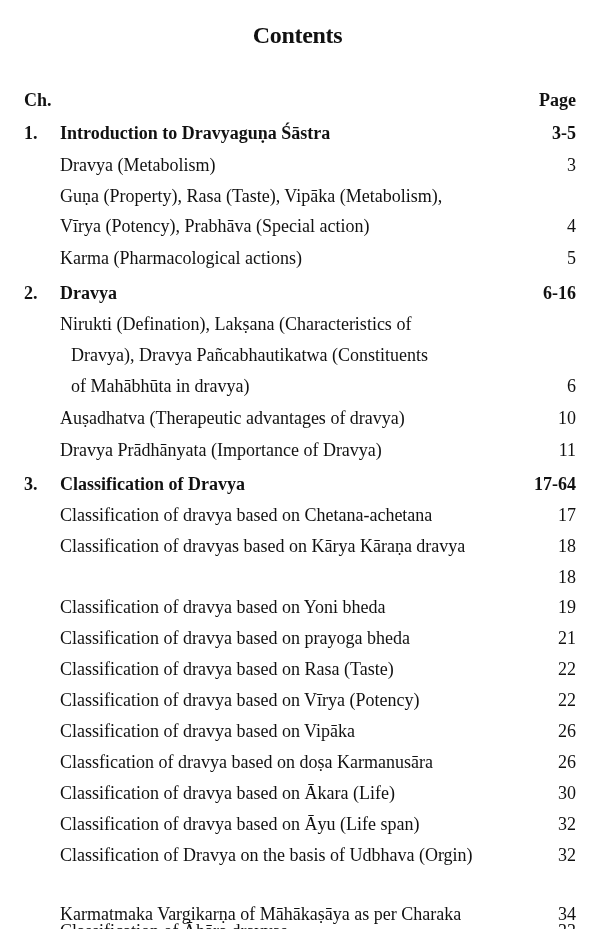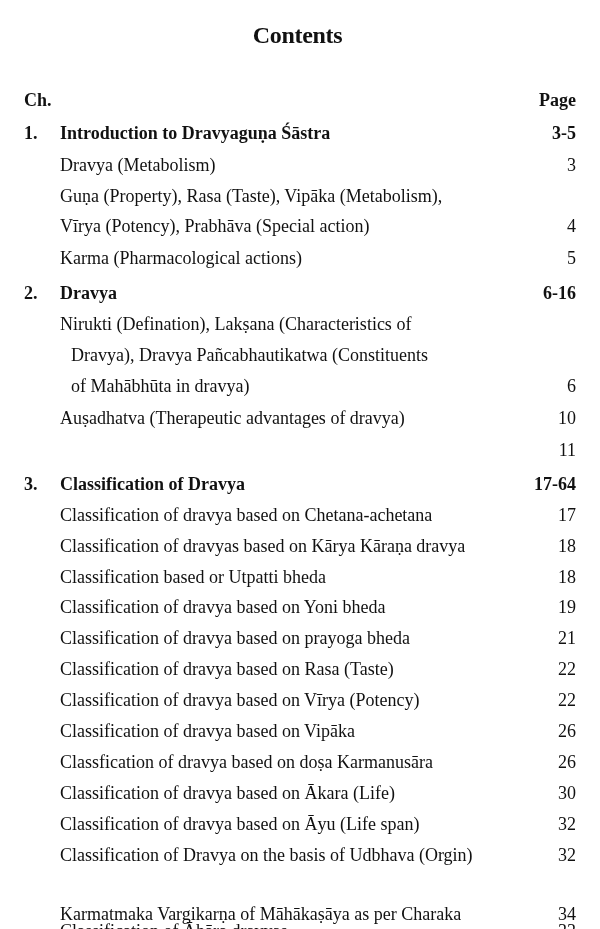--- a/index.html
+++ b/index.html
@@ -68,38 +68,38 @@
 </div>
 <div class="row" style="top:370px">
   <span class="sub indent">of Mahābhūta in dravya)</span>
   <span class="page">6</span>
 </div>
 <div class="row" style="top:402px">
   <span class="sub">Auṣadhatva (Therapeutic advantages of dravya)</span>
   <span class="page">10</span>
 </div>
 <div class="row" style="top:434px">
+  <span class="sub">Dravya Prādhānyata (Importance of Dravya)</span>
   <span class="page">11</span>
 </div>
 
 <div class="row" style="top:468px">
   <span class="num">3.</span>
   <span class="chap">Classification of Dravya</span>
   <span class="page bold">17-64</span>
 </div>
 <div class="row" style="top:499px">
   <span class="sub">Classification of dravya based on Chetana-achetana</span>
   <span class="page">17</span>
 </div>
 <div class="row" style="top:530px">
   <span class="sub">Classification of dravyas based on Kārya Kāraṇa dravya</span>
   <span class="page">18</span>
 </div>
 <div class="row" style="top:561px">
-  <span class="sub">Classification based or Utpatti bheda</span>
   <span class="page">18</span>
 </div>
 <div class="row" style="top:591px">
   <span class="sub">Classification of dravya based on Yoni bheda</span>
   <span class="page">19</span>
 </div>
 <div class="row" style="top:622px">
   <span class="sub">Classification of dravya based on prayoga bheda</span>
   <span class="page">21</span>
 </div>

